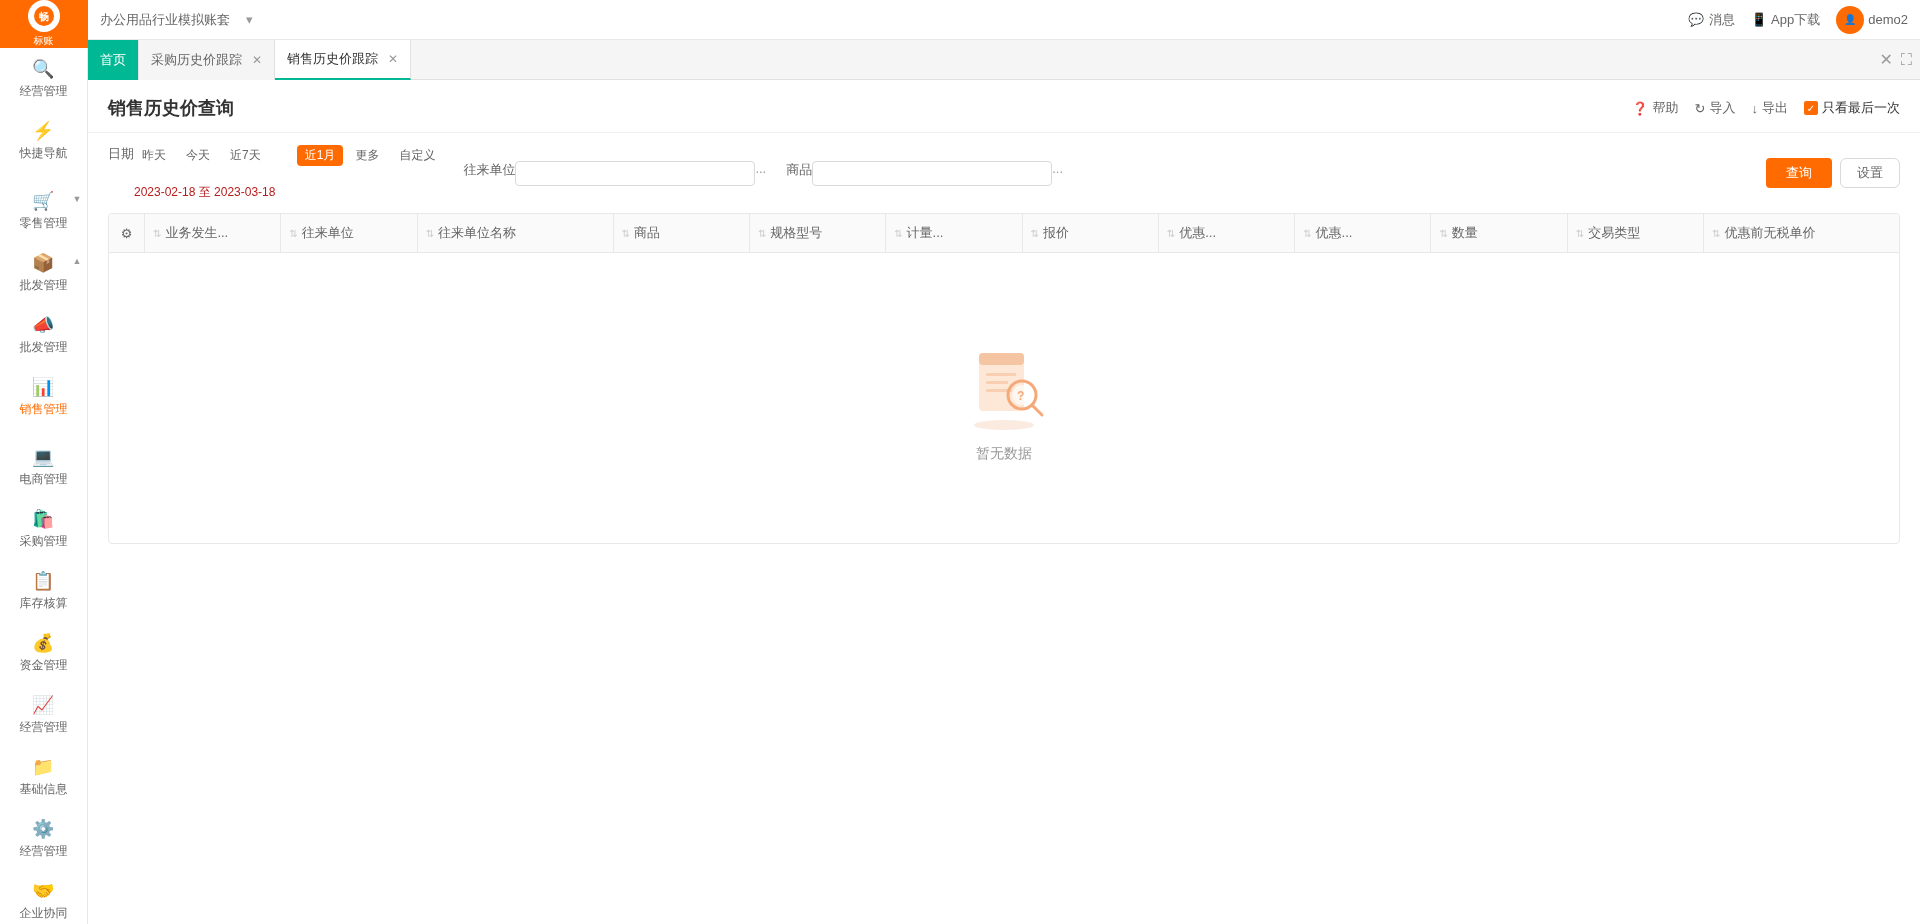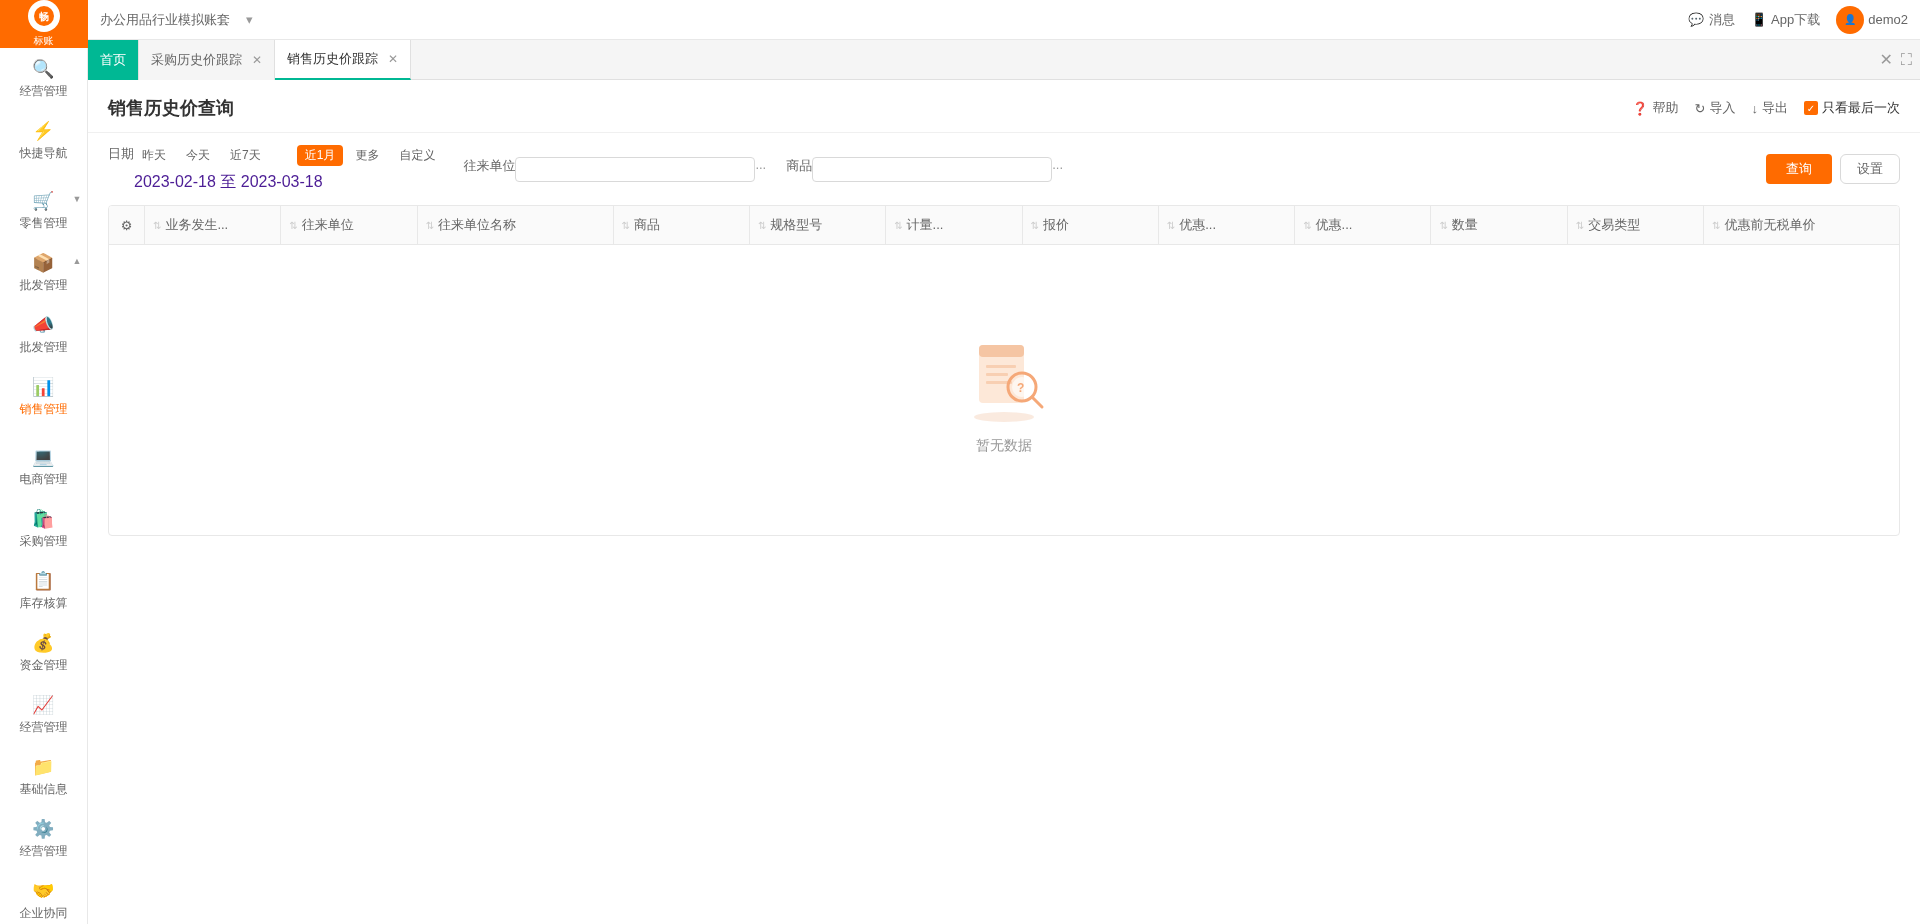--- a/index.html
+++ b/index.html
@@ -43,21 +43,21 @@
     .checkbox-checked { width: 14px; height: 14px; background: #ff6b00; border-radius: 2px; display: flex; align-items: center; justify-content: center; }
     .checkbox-checked::after { content: '✓'; color: #fff; font-size: 10px; }
 
     
     .filter-area { padding: 12px 20px; display: flex; align-items: center; gap: 20px; flex-wrap: wrap; }
     .filter-group { display: flex; align-items: flex-start; gap: 0; }
     .filter-label { font-size: 13px; color: #666; }
     .date-tabs { display: flex; gap: 4px; }
     .date-tab { padding: 2px 8px; font-size: 12px; color: #666; cursor: pointer; border-radius: 3px; }
     .date-tab.active { background: #ff6b00; color: #fff; border-radius: 4px; margin-left: 24px; }
-    .date-range { font-size: 16px; color: #4c1d95; margin-top: 6px; }
+    .date-range { font-size: 12px; color: #b91c1c; margin-top: 18px; }
     .filter-input { border: 1px solid #d9d9d9; border-radius: 4px; padding: 4px 8px; font-size: 13px; width: 200px; color: #333; outline: none; }
     .filter-dots { color: #999; font-size: 13px; }
     .filter-actions { display: flex; gap: 8px; margin-left: auto; }
     .btn-query { background: #ff6b00; color: #fff; border: none; padding: 6px 20px; border-radius: 4px; font-size: 13px; cursor: pointer; }
     .btn-settings { background: #fff; color: #666; border: 1px solid #d9d9d9; padding: 5px 16px; border-radius: 6px; font-size: 13px; cursor: pointer; }
 
     
     .table-container { margin: 0 20px; border: 1px solid #e8e8e8; border-radius: 4px; overflow: hidden; }
     .table-header { display: flex; background: #fafafa; border-bottom: 1px solid #e8e8e8; }
     .th { padding: 10px 8px; font-size: 13px; color: #666; flex: 1; display: flex; align-items: center; gap: 4px; border-right: 1px solid #e8e8e8; white-space: nowrap; cursor: pointer; }

